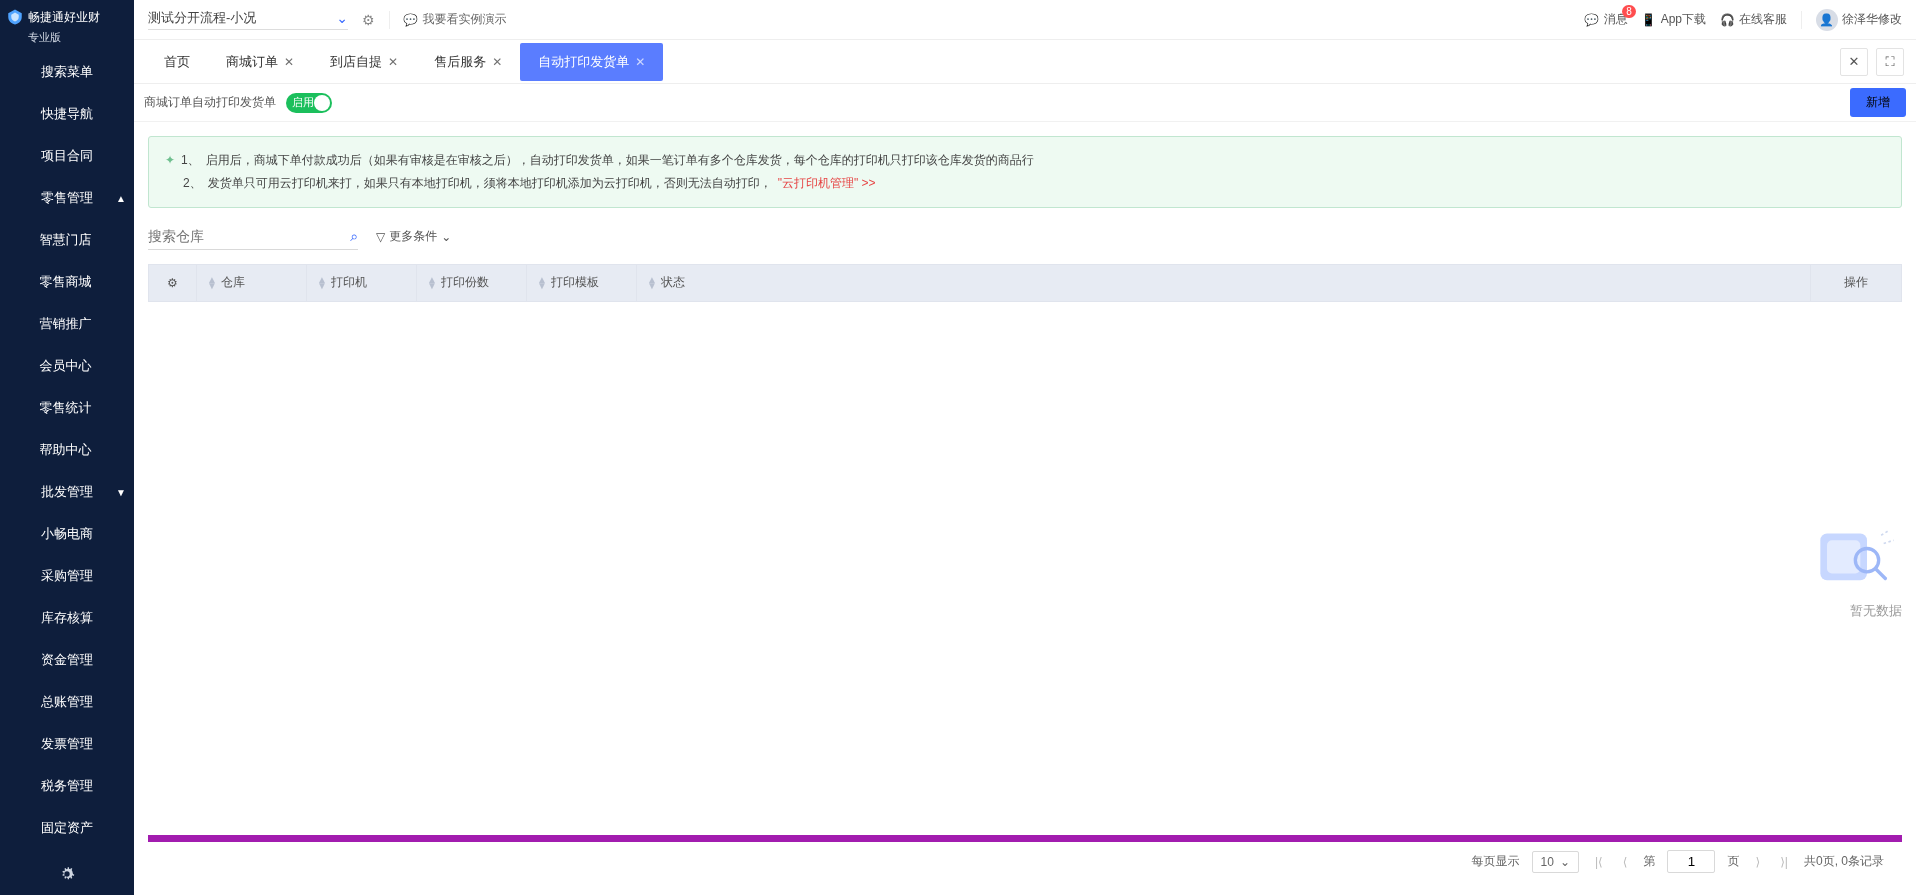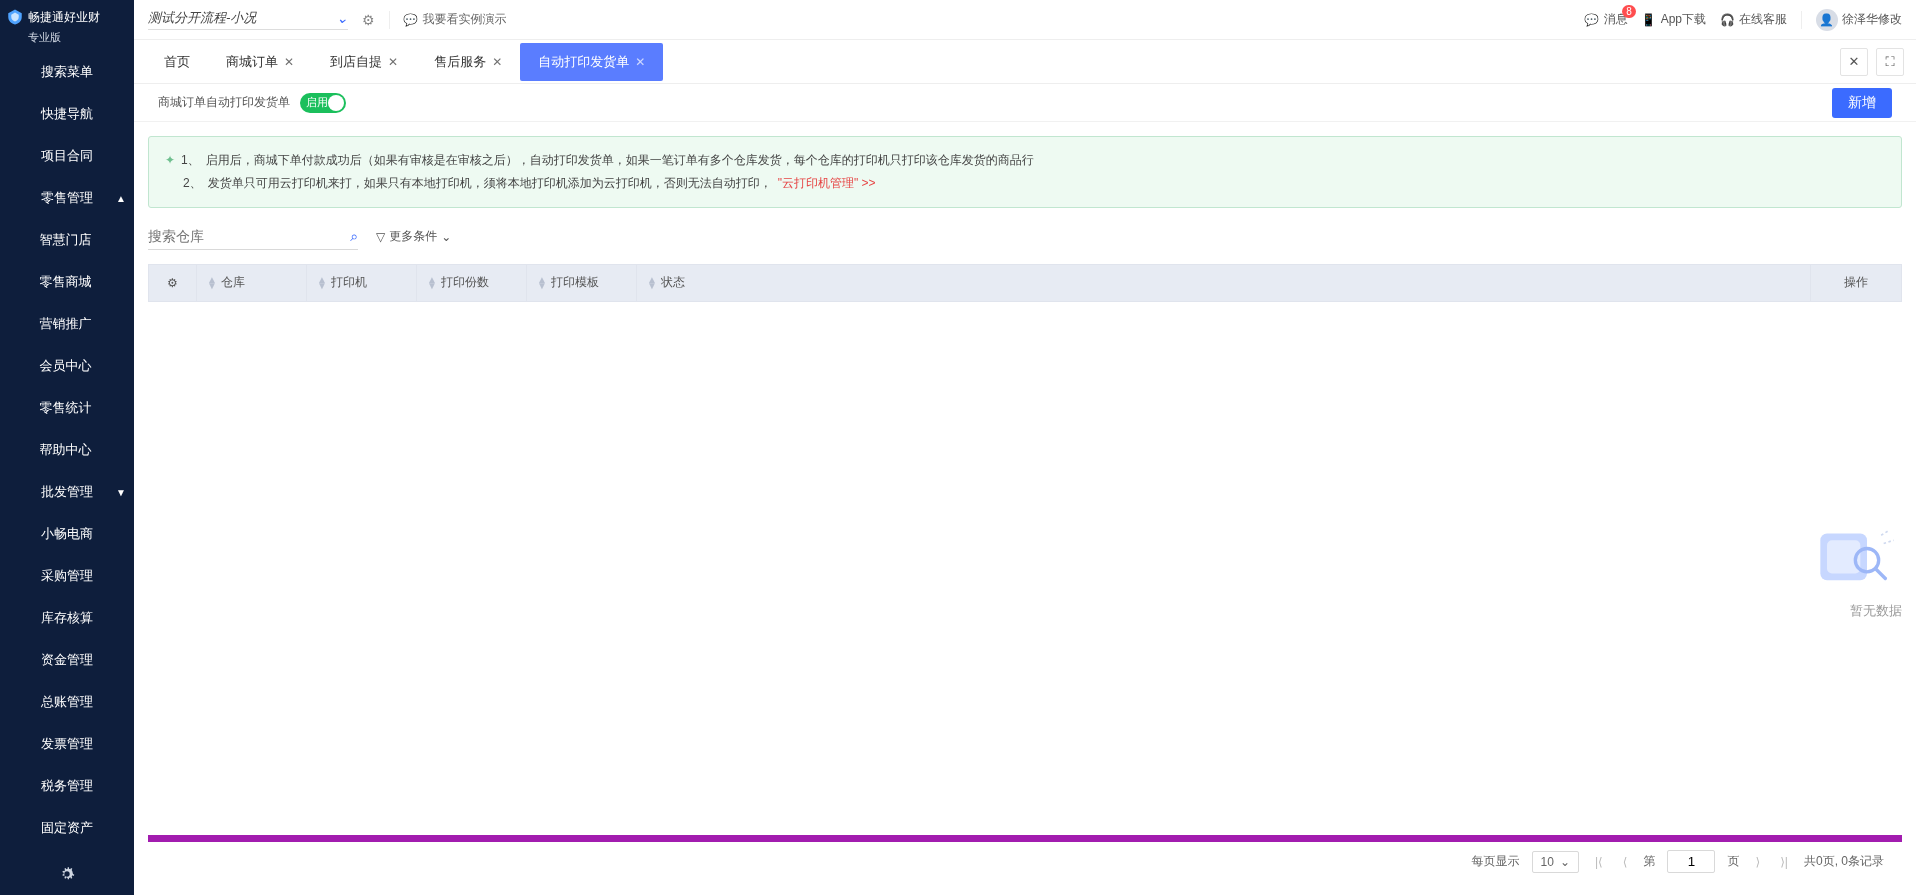--- a/index.html
+++ b/index.html
@@ -15,46 +15,46 @@
 .side-item { padding: 12px 10px; font-size: 13px; cursor: pointer; display: flex; align-items: center; justify-content: center; position: relative; }
 .side-item.indent { padding-left: 7px; }
 .side-item .arrow { position: absolute; right: 8px; font-size: 10px; }
 .side-footer { padding: 10px; text-align: center; }
 
 
 .main { flex: 1; display: flex; flex-direction: column; min-width: 0; }
 
 
 .topbar { height: 40px; display: flex; align-items: center; padding: 0 14px; border-bottom: 1px solid #eee; gap: 14px; }
-.breadcrumb-box { display: flex; align-items: center; gap: 8px; min-width: 200px; border-bottom: 1px solid #ddd; padding-bottom: 2px; font-style: italic; }
+.breadcrumb-box { display: flex; align-items: center; gap: 8px; min-width: 200px; border-bottom: 1px solid #ddd; padding-bottom: 2px; }
 .breadcrumb-text { color: #444; font-size: 13px; }
 .dropdown-chevron { color: #3b6bff; font-size: 14px; }
 .gear-icon { color: #888; font-size: 14px; cursor: pointer; }
 .divider-v { width: 1px; height: 18px; background: #eee; }
 .demo-link { display: flex; align-items: center; gap: 4px; color: #666; font-size: 12px; cursor: pointer; }
 .spacer { flex: 1; }
 .top-action { display: flex; align-items: center; gap: 4px; color: #555; font-size: 12px; cursor: pointer; position: relative; }
 .badge { position: absolute; top: -6px; right: -8px; background: #ff4d4f; color: #fff; border-radius: 8px; font-size: 10px; padding: 0 4px; line-height: 13px; }
 .avatar { width: 22px; height: 22px; border-radius: 50%; background: #d8dde6; display: inline-flex; align-items: center; justify-content: center; color: #888; }
 
 
 .tabs-row { height: 44px; display: flex; align-items: center; padding: 0 12px; border-bottom: 1px solid #eee; gap: 4px; }
 .tab { padding: 10px 18px; font-size: 13px; cursor: pointer; display: flex; align-items: center; gap: 6px; border-radius: 2px; }
 .tab.active { background: #5a7dff; color: #fff; }
 .tab .close-x { font-size: 12px; opacity: .7; }
 .tabs-right { margin-left: auto; display: flex; gap: 8px; align-items: center; }
 .tabs-right .icon-btn { width: 28px; height: 28px; border: 1px solid #e3e3e3; border-radius: 2px; display: flex; align-items: center; justify-content: center; cursor: pointer; color: #555; }
 
 
-.subbar { height: 38px; display: flex; align-items: center; padding: 0 24px; gap: 10px; border-bottom: 1px solid #f1f1f1; }
+.subbar { height: 38px; display: flex; align-items: center; padding: 0 10px; gap: 10px; border-bottom: 1px solid #f1f1f1; }
 .subbar-label { font-size: 12px; color: #555; }
 .toggle { width: 46px; height: 20px; border-radius: 10px; background: #1bbf5c; position: relative; cursor: pointer; display: flex; align-items: center; }
 .toggle-label { color: #fff; font-size: 11px; padding-left: 6px; }
 .toggle-knob { width: 16px; height: 16px; border-radius: 50%; background: #fff; position: absolute; right: 2px; top: 2px; }
-.btn-primary { margin-left: auto; background: #3b6bff; color: #ffffff; border: none; padding: 6px 16px; border-radius: 3px; font-size: 14px; cursor: pointer; }
+.btn-primary { margin-left: auto; background: #3b6bff; color: #000000; border: none; padding: 6px 16px; border-radius: 3px; font-size: 12px; cursor: pointer; }
 
 
 .content { flex: 1; padding: 14px; display: flex; flex-direction: column; min-height: 0; }
 .info-panel { border: 1px solid #c1e6d0; background: #eefaf2; border-radius: 3px; padding: 12px 16px; font-size: 12px; color: #444; margin-bottom: 16px; }
 .info-line { display: flex; gap: 6px; line-height: 1.9; }
 .info-icon { color: #6fbf8f; flex-shrink: 0; }
 .link-red { color: #e64545; cursor: pointer; }
 
 .filter-row { display: flex; align-items: center; gap: 18px; margin-bottom: 14px; }
 .search-box { display: flex; align-items: center; border-bottom: 1px solid #d9d9d9; width: 210px; padding: 4px 0; }

